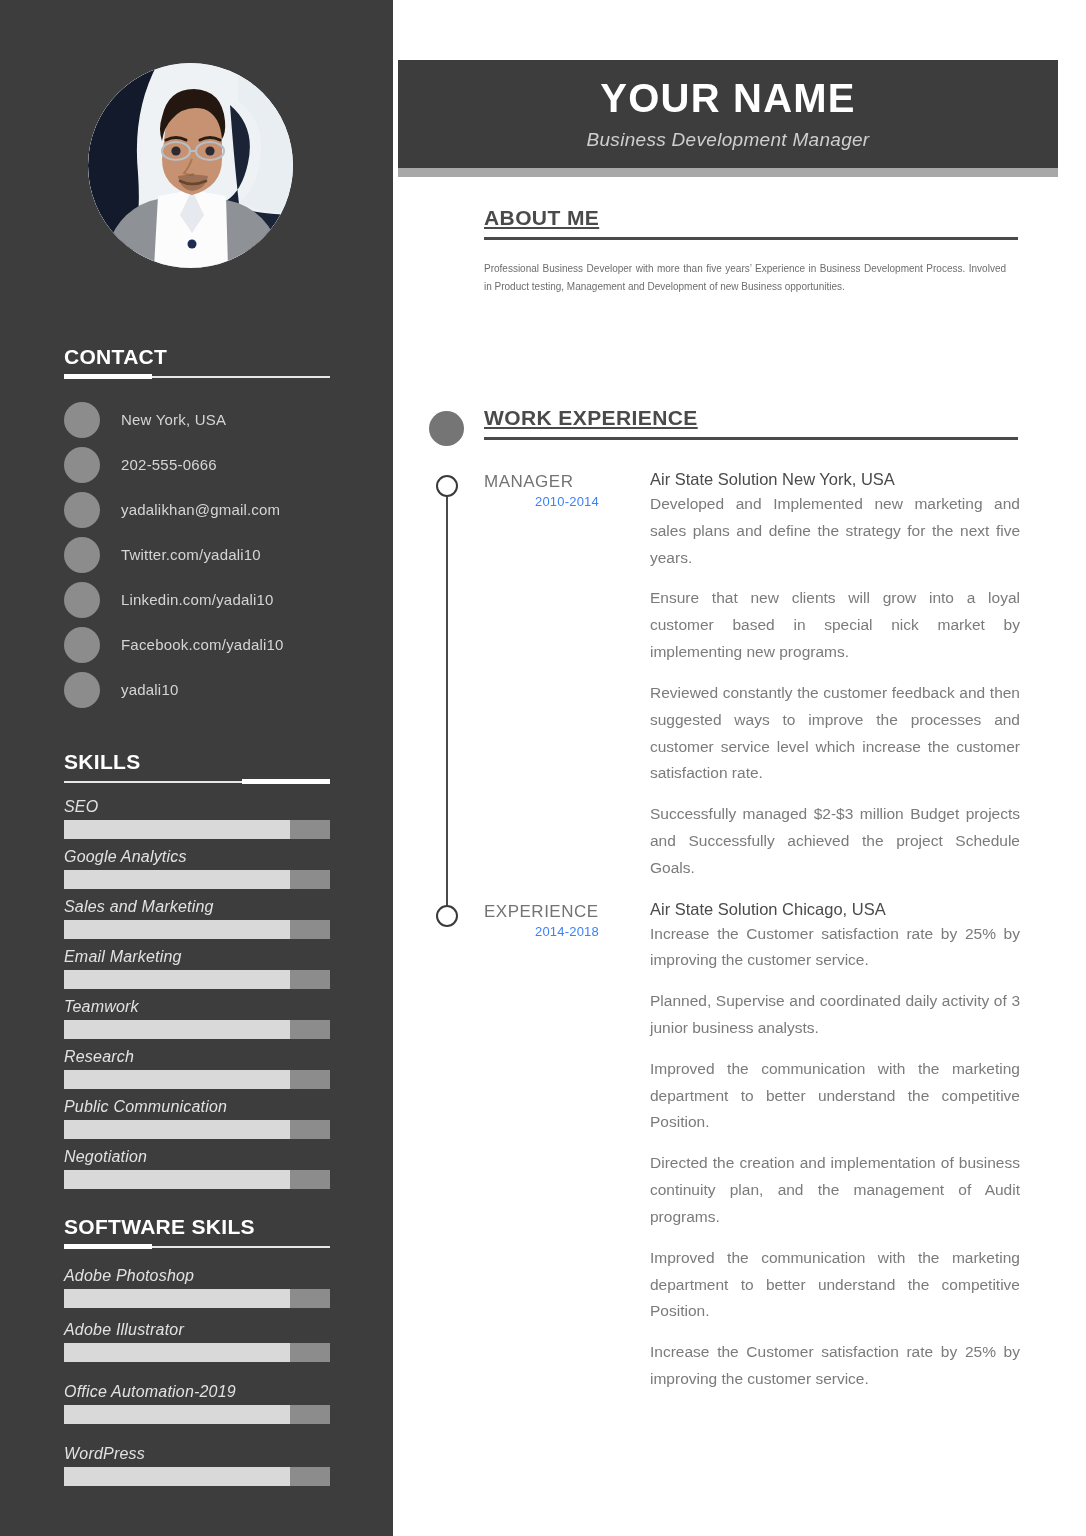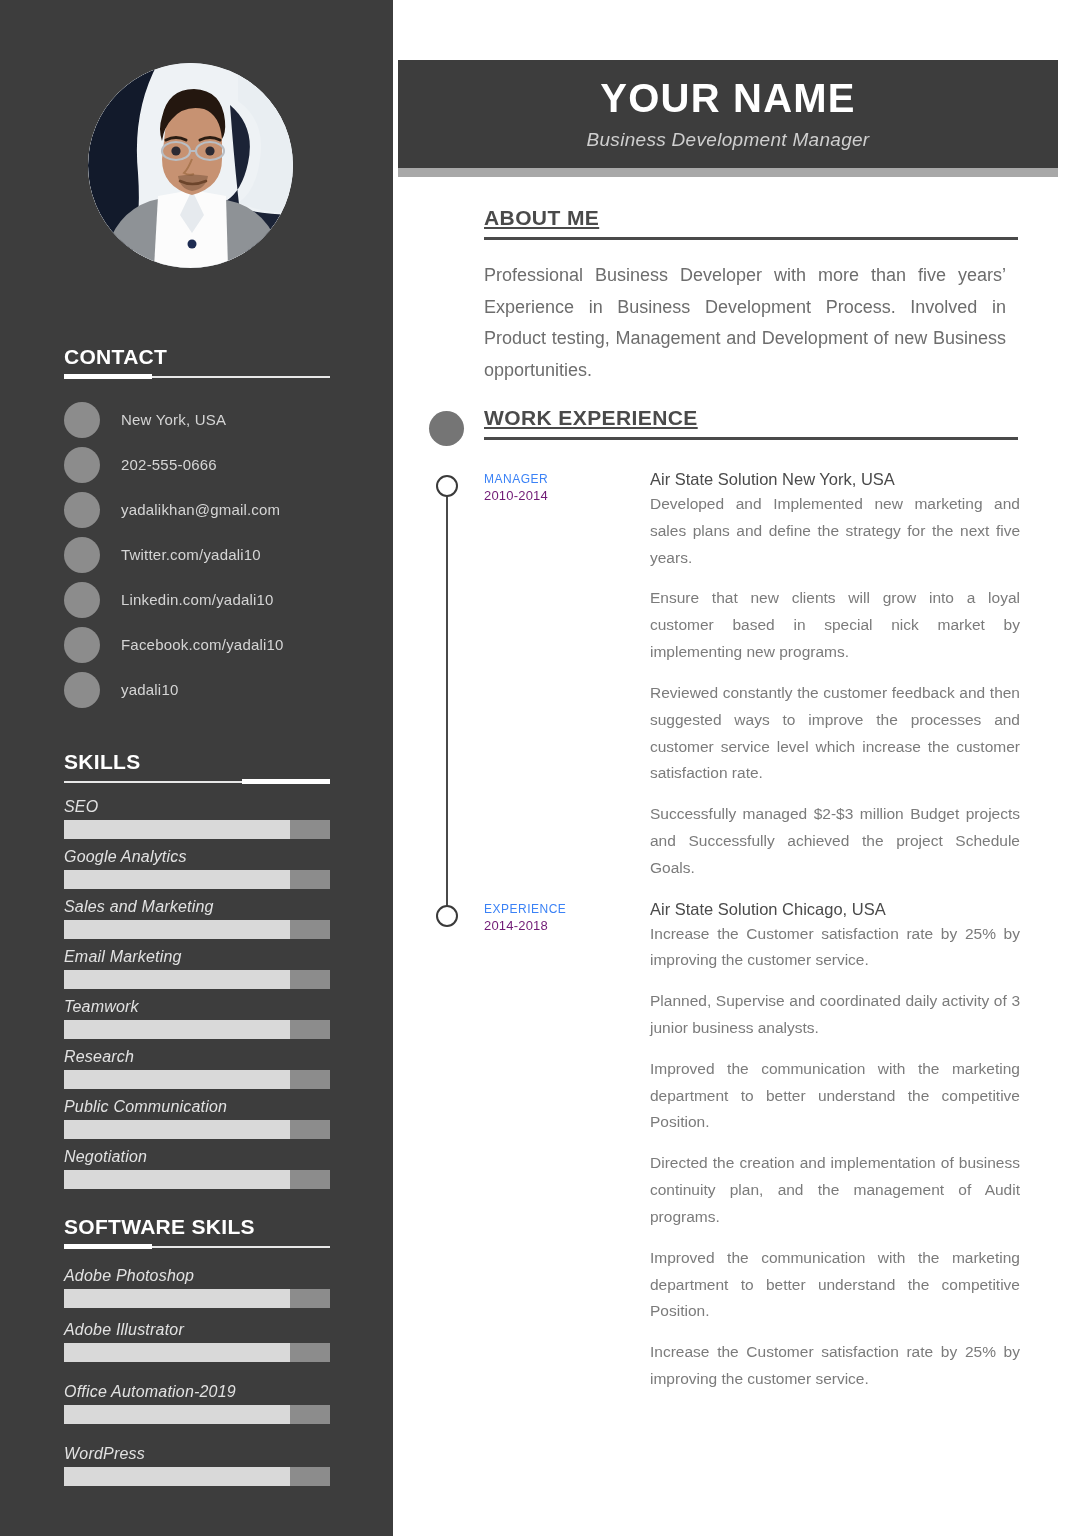--- a/index.html
+++ b/index.html
@@ -151,21 +151,21 @@
   .main-rule {
     width: 534px;
     height: 3px;
     background: #4a4a4a;
     margin-top: 7px;
   }
 
   .about-text {
     margin-top: 20px;
     color: #6d6d6d;
-    font-size: 18px;
+    font-size: 10px;
     line-height: 1.76;
     text-align: justify;
     width: 522px;
   }
 
   
   .work-block { position: absolute; left: 484px; top: 406px; width: 536px; }
   .work-head-rule { width: 534px; height: 3px; background: #4a4a4a; margin-top: 7px; }
 
   .timeline-dot-filled {
@@ -191,29 +191,30 @@
     position: absolute;
     left: -48px; top: 5px;
     width: 22px; height: 22px;
     border-radius: 50%;
     border: 2.5px solid #3a3a3a;
     background: #ffffff;
   }
   .job-row { display: flex; }
   .job-left { width: 166px; flex: 0 0 166px; padding-top: 2px; }
   .job-role {
+    color: #737373;
+    font-size: 17px;
+    letter-spacing: 0.5px;
+  }
+  .job-years {
     color: #3b82f6;
-    font-size: 12px;
-    letter-spacing: 0.5px;
-  }
-  .job-years {
-    color: #701a75;
     font-size: 13px;
     margin-top: 2px;
     letter-spacing: 0.2px;
+    text-align: center;
   }
   .job-right { flex: 1; }
   .job-company {
     color: #4a4a4a;
     font-size: 16.5px;
     margin-bottom: 2px;
   }
   .job-para {
     color: #7b7b7b;
     font-size: 15.5px;

